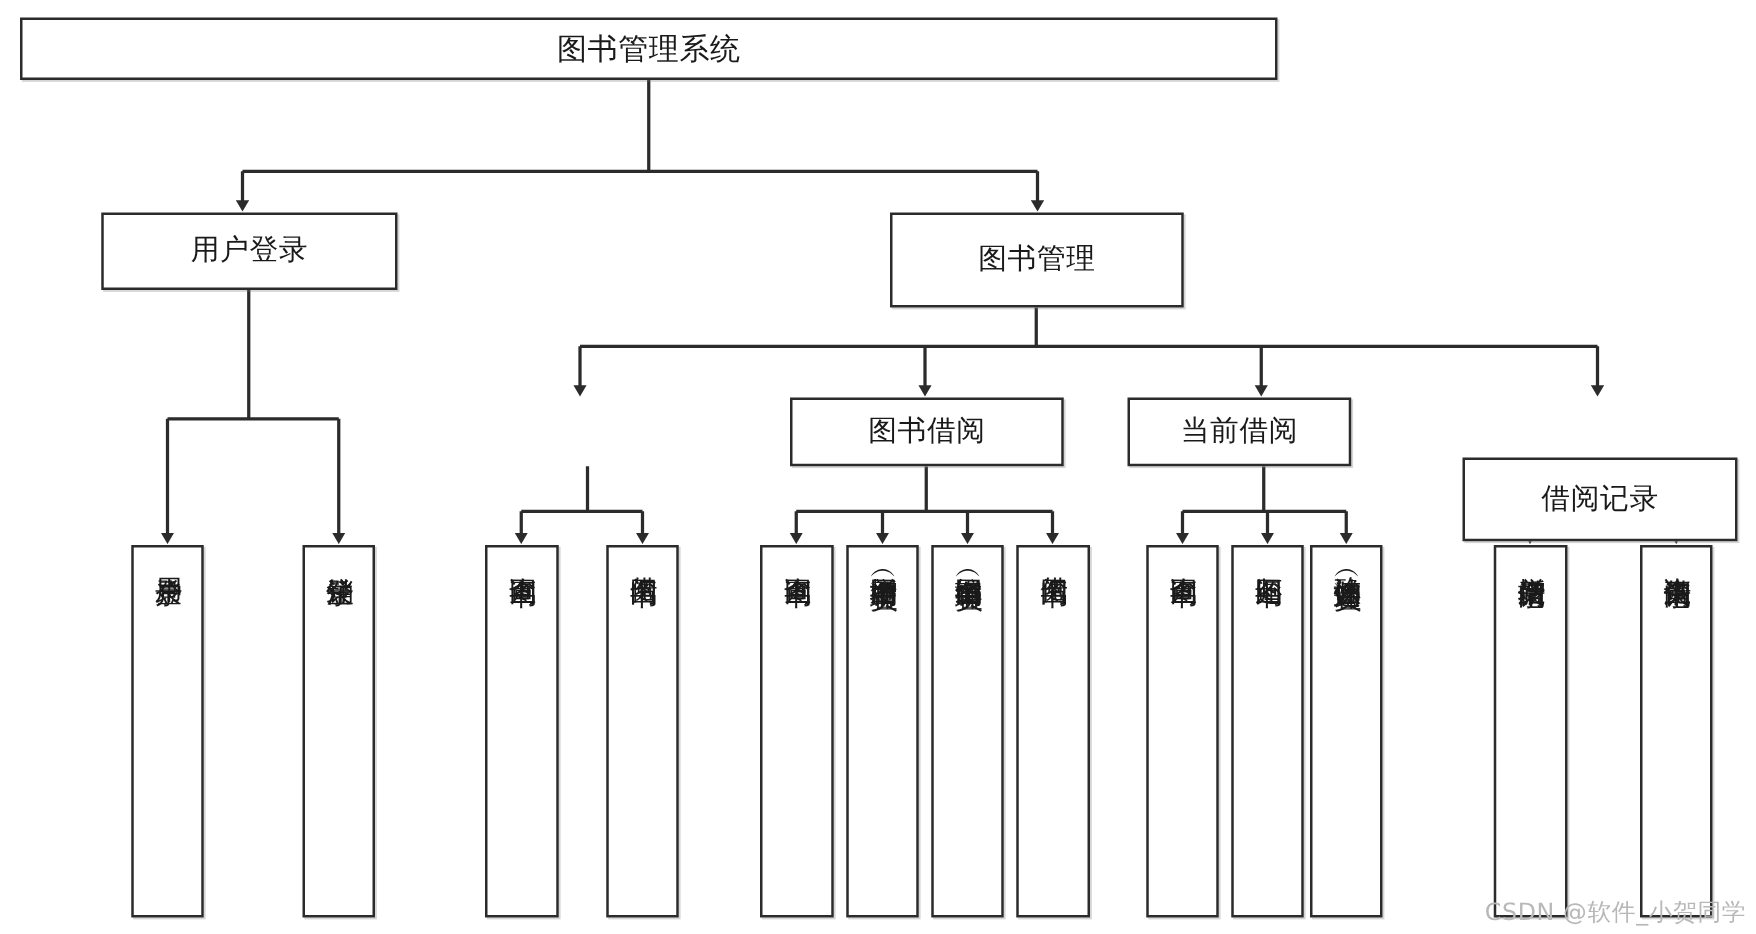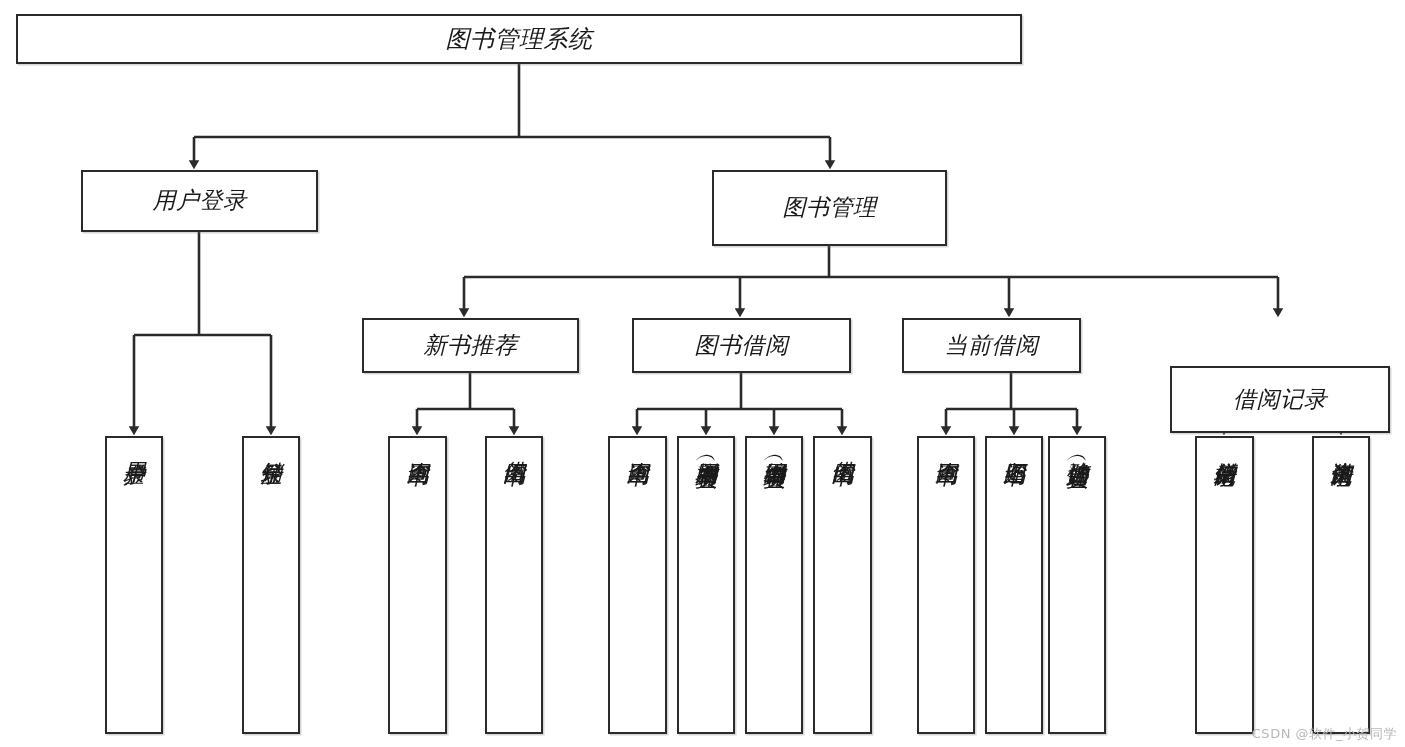--- a/index.html
+++ b/index.html
@@ -27,21 +27,20 @@
   .node {
     position: absolute;
     box-sizing: border-box;
     border: 2.5px solid #2b2b2b;
     background: #ffffff;
     display: flex;
     align-items: center;
     justify-content: center;
     color: #1a1a1a;
     box-shadow: 1.5px 1.5px 0 rgba(120,120,120,0.30);
-    font-style: italic;
   }
   .node.h {
     font-size: 23px;
     letter-spacing: 0.5px;
     line-height: 1.1;
   }
   .node.root { font-size: 24px; }
   .node.leaf {
     font-size: 22px;
     letter-spacing: 1px;
@@ -59,21 +58,21 @@
     width: 100%;
     height: 100%;
     display: flex;
     align-items: flex-start;
     justify-content: center;
   }
   #watermark {
     position: absolute;
     right: 8px;
     bottom: 4px;
-    font-size: 13px;
+    font-size: 19px;
     color: #b8b8b8;
     letter-spacing: 0.5px;
     white-space: nowrap;
     pointer-events: none;
   }
 </style>
 </head>
 <body>
 
 <div id="canvas">
@@ -132,23 +131,20 @@
     <span>图书管理系统</span>
   </div>
 
   <div class="node h" style="left: 81px; top: 170px; width: 237px; height: 62px;">
     <span>用户登录</span>
   </div>
   <div class="node h" style="left: 712px; top: 170px; width: 235px; height: 76px;">
     <span>图书管理</span>
   </div>
 
-  <div class="node h" style="left: 362px; top: 318px; width: 217px; height: 55px;">
-    <span>新书推荐</span>
-  </div>
   <div class="node h" style="left: 632px; top: 318px; width: 219px; height: 55px;">
     <span>图书借阅</span>
   </div>
   <div class="node h" style="left: 902px; top: 318px; width: 179px; height: 55px;">
     <span>当前借阅</span>
   </div>
   <div class="node h" style="left: 1170px; top: 318px; width: 220px; height: 67px; margin-top: 48px;">
     <span>借阅记录</span>
   </div>
 

